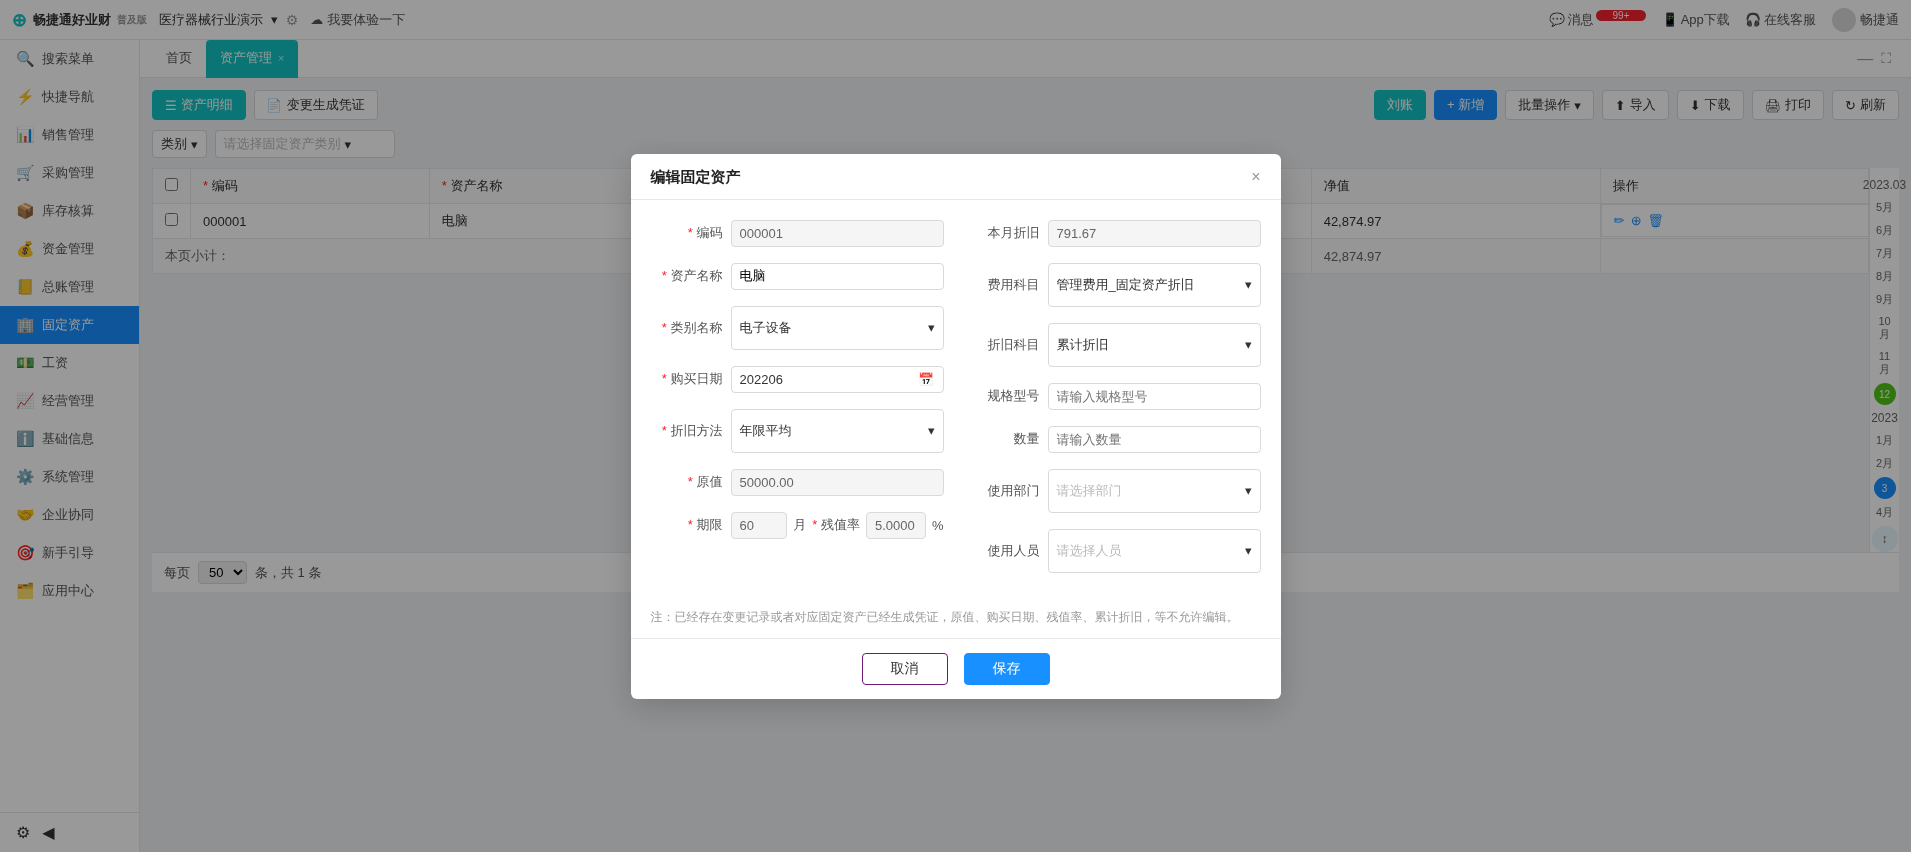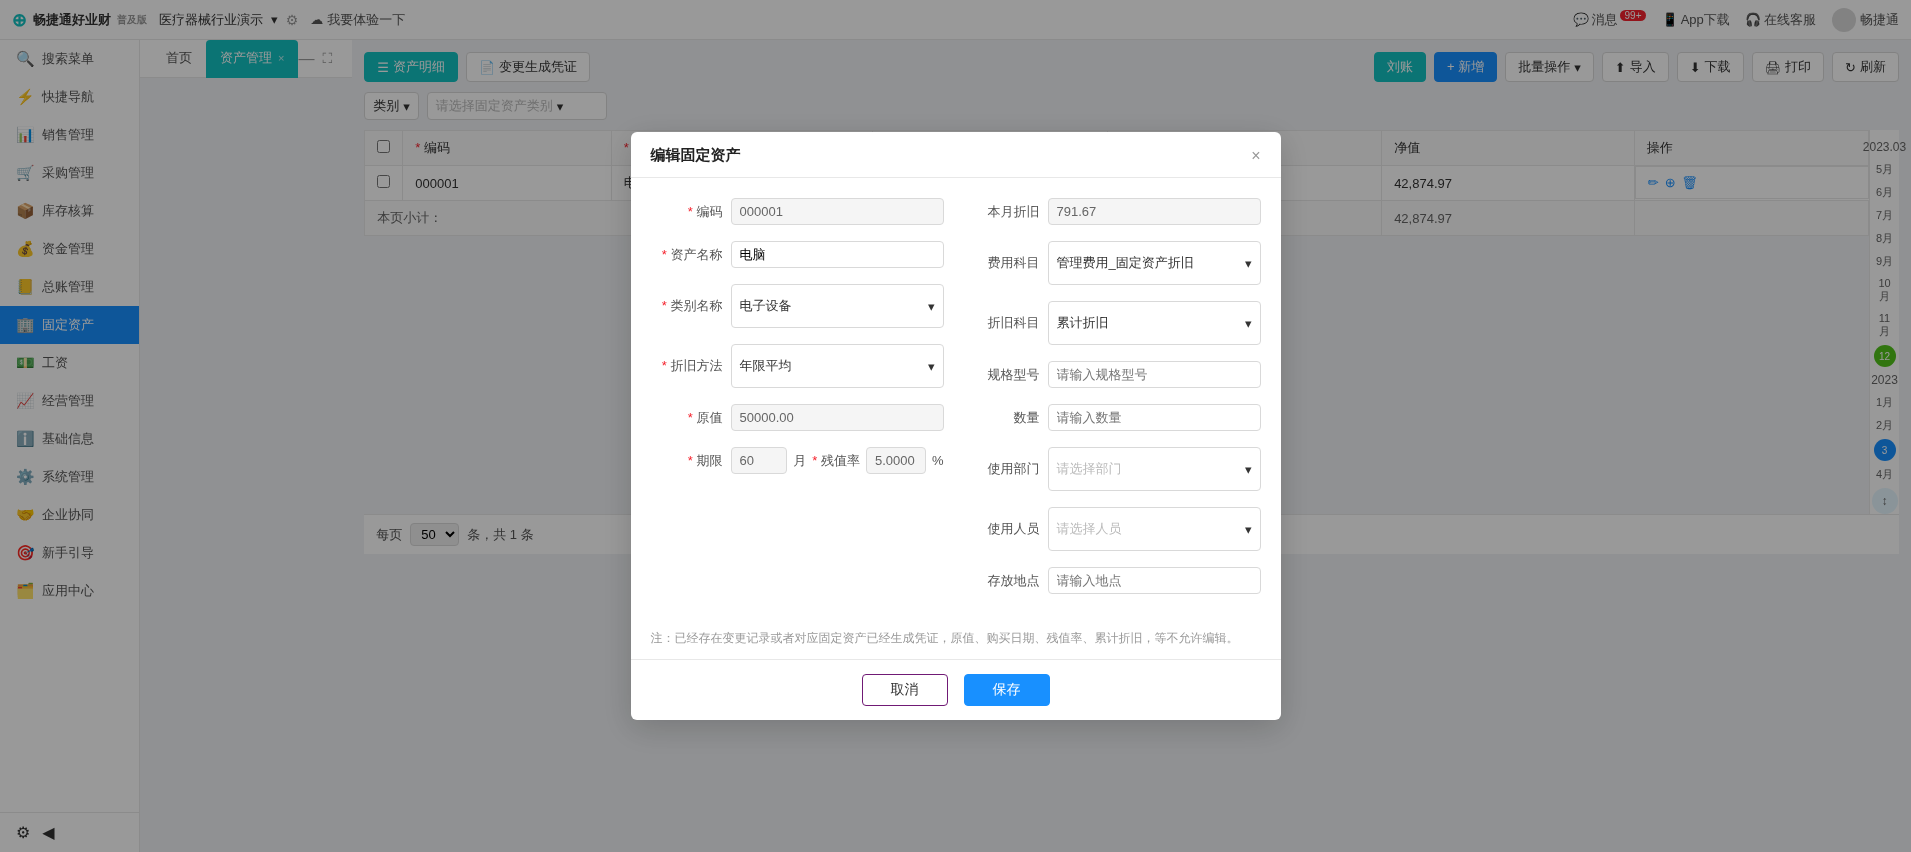--- a/index.html
+++ b/index.html
@@ -6,33 +6,33 @@
     body { font-family: 'Microsoft YaHei', sans-serif; font-size: 13px; background: #f0f2f5; color: #333; overflow: hidden; }
 
     
     .app-wrapper { display: flex; flex-direction: column; height: 852px; width: 1911px; }
     .top-bar { display: flex; align-items: center; height: 40px; background: #fff; border-bottom: 1px solid #e8e8e8; padding: 0 12px; justify-content: space-between; }
     .top-bar-left { display: flex; align-items: center; gap: 12px; }
     .top-bar-brand { display: flex; align-items: center; gap: 6px; font-size: 13px; font-weight: bold; color: #333; }
     .top-bar-brand .brand-badge { font-size: 10px; color: #999; }
     .top-bar-center { display: flex; align-items: center; gap: 8px; font-size: 13px; color: #333; }
     .top-bar-right { display: flex; align-items: center; gap: 16px; font-size: 13px; color: #555; }
-    .badge-red { background: #f5222d; color: #fff; border-radius: 10px; padding: 0 5px; font-size: 10px; position: relative; top: -4px; }
+    .badge-red { background: #f5222d; color: #fff; border-radius: 10px; padding: 0 17px; font-size: 10px; position: relative; top: -4px; }
 
     .main-area { display: flex; flex: 1; overflow: hidden; }
 
     
     .sidebar { width: 140px; background: #fff; border-right: 1px solid #e8e8e8; display: flex; flex-direction: column; overflow-y: auto; }
     .sidebar-item { display: flex; align-items: center; gap: 8px; padding: 10px 16px; cursor: pointer; font-size: 13px; color: #555; transition: background 0.2s; }
     .sidebar-item.active { background: #1890ff; color: #fff; }
     .sidebar-item .icon { font-size: 15px; width: 18px; text-align: center; }
     .sidebar-bottom { padding: 10px 16px; display: flex; gap: 12px; border-top: 1px solid #e8e8e8; margin-top: auto; }
 
     
-    .content-area { flex: 1; display: flex; flex-direction: row; background: #f0f2f5; overflow: hidden; }
+    .content-area { flex: 1; display: flex; flex-direction: column; background: #f0f2f5; overflow: hidden; }
     .tab-bar { display: flex; align-items: center; background: #fff; border-bottom: 1px solid #e8e8e8; height: 38px; padding: 0 12px; }
     .tab { display: flex; align-items: center; padding: 0 14px; height: 38px; font-size: 13px; cursor: pointer; color: #555; border-bottom: 2px solid transparent; gap: 6px; }
     .tab.active { color: #fff; background: #13c2c2; border-radius: 4px 4px 0 0; }
     .tab .close-icon { font-size: 11px; opacity: 0.7; }
     .tab.home { color: #555; }
 
     
     .page-content { flex: 1; padding: 12px; overflow: auto; position: relative; }
     .toolbar { display: flex; align-items: center; gap: 8px; margin-bottom: 10px; }
     .btn { display: inline-flex; align-items: center; gap: 4px; padding: 5px 12px; border-radius: 4px; font-size: 13px; cursor: pointer; border: 1px solid #d9d9d9; background: #fff; color: #333; }
@@ -360,20 +360,30 @@
           <span class="form-label">
             <span style="color:#f5222d;">*</span>
             <span>类别名称</span>
           </span>
           <div class="form-select">
             <span>电子设备</span>
             <span>▾</span>
           </div>
         </div>
 
+        <div class="form-row">
+          <span class="form-label">
+            <span style="color:#f5222d;">*</span>
+            <span>购买日期</span>
+          </span>
+          <div class="form-input-date">
+            <span>202206</span>
+            <span>📅</span>
+          </div>
+        </div>
 
         <div class="form-row">
           <span class="form-label">
             <span style="color:#f5222d;">*</span>
             <span>折旧方法</span>
           </span>
           <div class="form-select">
             <span>年限平均</span>
             <span>▾</span>
           </div>
@@ -448,24 +458,20 @@
         </div>
 
         <div class="form-row">
           <span class="form-label">使用人员</span>
           <div class="form-select">
             <span style="color:#bbb;">请选择人员</span>
             <span>▾</span>
           </div>
         </div>
 
-        <div class="form-row">
-          <span class="form-label">存放地点</span>
-          <input class="form-input" type="text" placeholder="请输入地点" style="">
-        </div>
       </div>
     </div>
 
     <div class="dialog-note">
       <span>注：已经存在变更记录或者对应固定资产已经生成凭证，原值、购买日期、残值率、累计折旧，等不允许编辑。</span>
     </div>
 
     <div class="dialog-footer">
       <button class="footer-btn cancel">取消</button>
       <button class="footer-btn save">保存</button>

